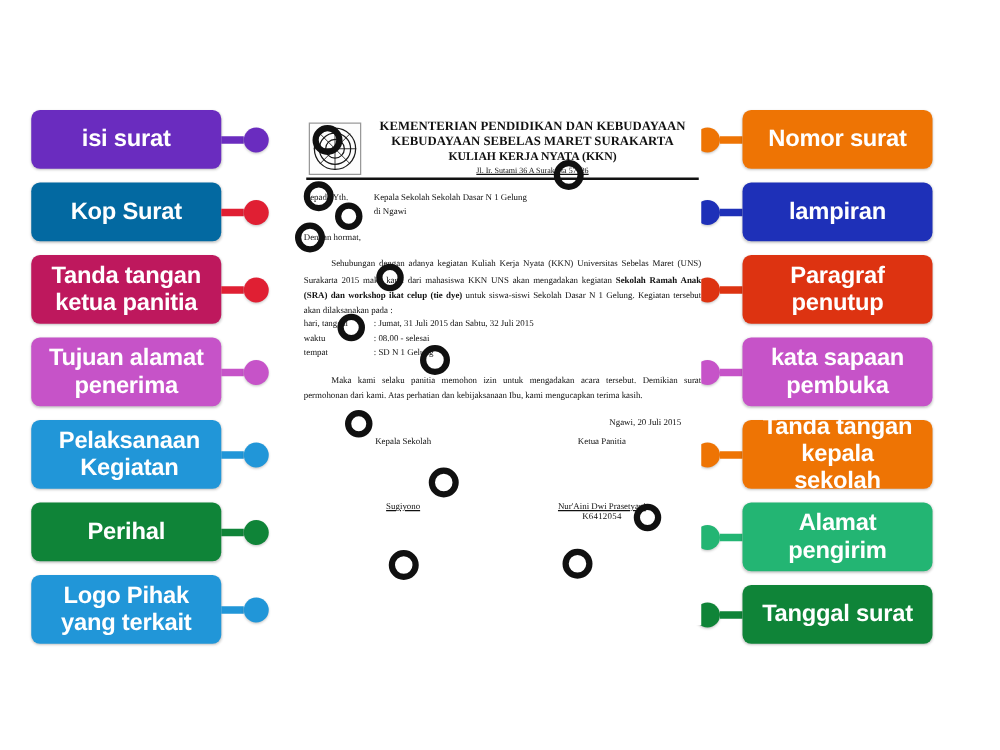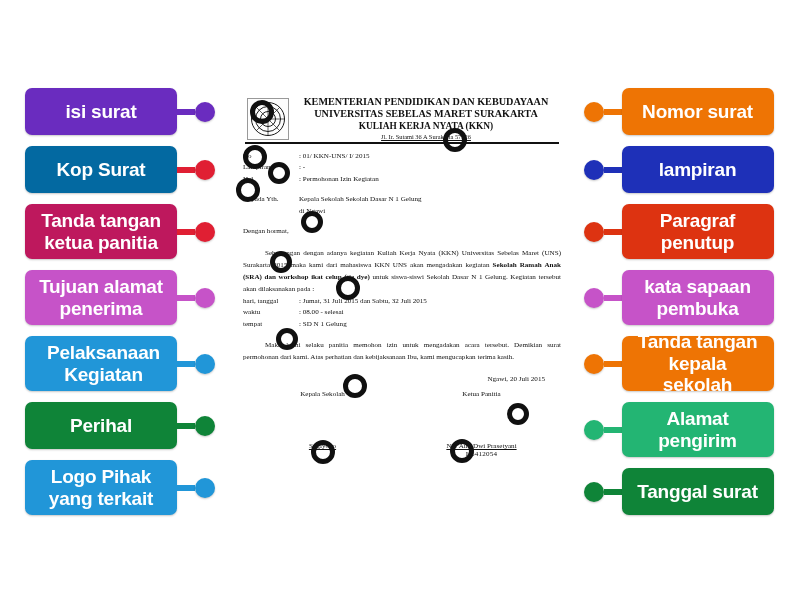--- a/index.html
+++ b/index.html
@@ -23,21 +23,21 @@
 
   
   .label-col {
     position: absolute;
     top: 88px;
     width: 215px;
     display: flex;
     flex-direction: column;
   }
   #left-col  { left: 25px;  align-items: flex-start; }
-  #right-col { right: 14px; align-items: center; }
+  #right-col { right: 29px; align-items: flex-start; }
 
   .label-row {
     position: relative;
     display: flex;
     align-items: center;
     margin-bottom: 11px;
   }
   #right-col .label-row { flex-direction: row-reverse; }
 
   .pill {
@@ -244,41 +244,27 @@
           <g stroke="#1a1a1a" stroke-width="0.7">
             <line x1="20" y1="3" x2="20" y2="37"></line>
             <line x1="3" y1="20" x2="37" y2="20"></line>
             <line x1="8" y1="8" x2="32" y2="32"></line>
             <line x1="32" y1="8" x2="8" y2="32"></line>
           </g>
         </svg>
       </div>
       <div id="head-text">
         <div class="h1">KEMENTERIAN PENDIDIKAN DAN KEBUDAYAAN</div>
-        <div class="h1">UNIVERSITAS SEBELAS MARET SURAKARTA</div>
+        <div class="h1">KEBUDAYAAN SEBELAS MARET SURAKARTA</div>
         <div class="h2">KULIAH KERJA NYATA (KKN)</div>
         <div class="h3">Jl. Ir. Sutami 36 A Surakarta 57126</div>
       </div>
     </div>
     <div id="rule"></div>
 
-    <div id="doc-meta">
-        <div class="meta-line">
-          <div class="meta-label">No</div>
-          <div class="meta-val">: 01/ KKN-UNS/ I/ 2015</div>
-        </div>
-        <div class="meta-line">
-          <div class="meta-label">Lampiran</div>
-          <div class="meta-val">: -</div>
-        </div>
-        <div class="meta-line">
-          <div class="meta-label">Hal</div>
-          <div class="meta-val">: Permohonan Izin Kegiatan</div>
-        </div>
-      </div>
 
     <div class="blk">
       <div class="meta-line">
         <div class="meta-label">Kepada Yth.</div>
         <div class="meta-val">Kepala Sekolah Sekolah Dasar N 1 Gelung</div>
       </div>
       <div class="addr-line2">di Ngawi</div>
     </div>
 
     <div class="blk">Dengan hormat,</div>

